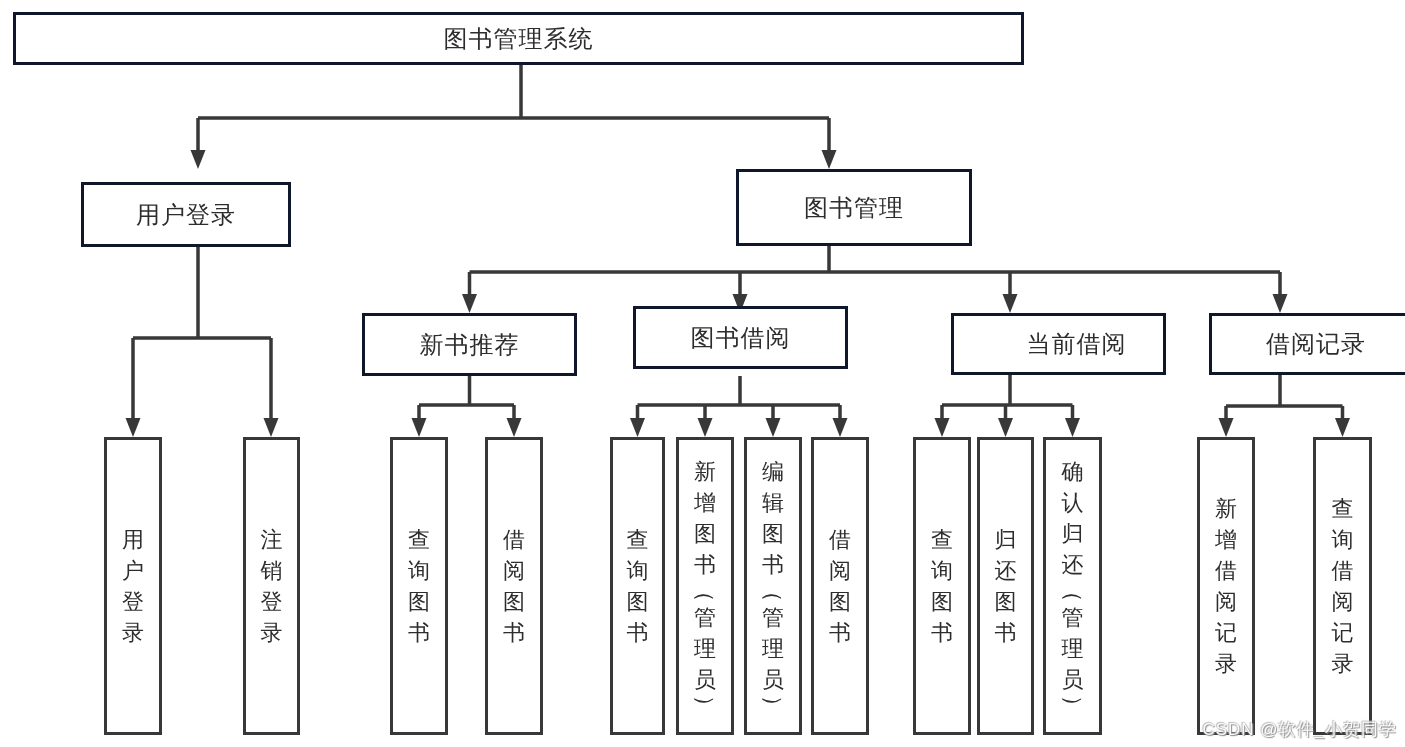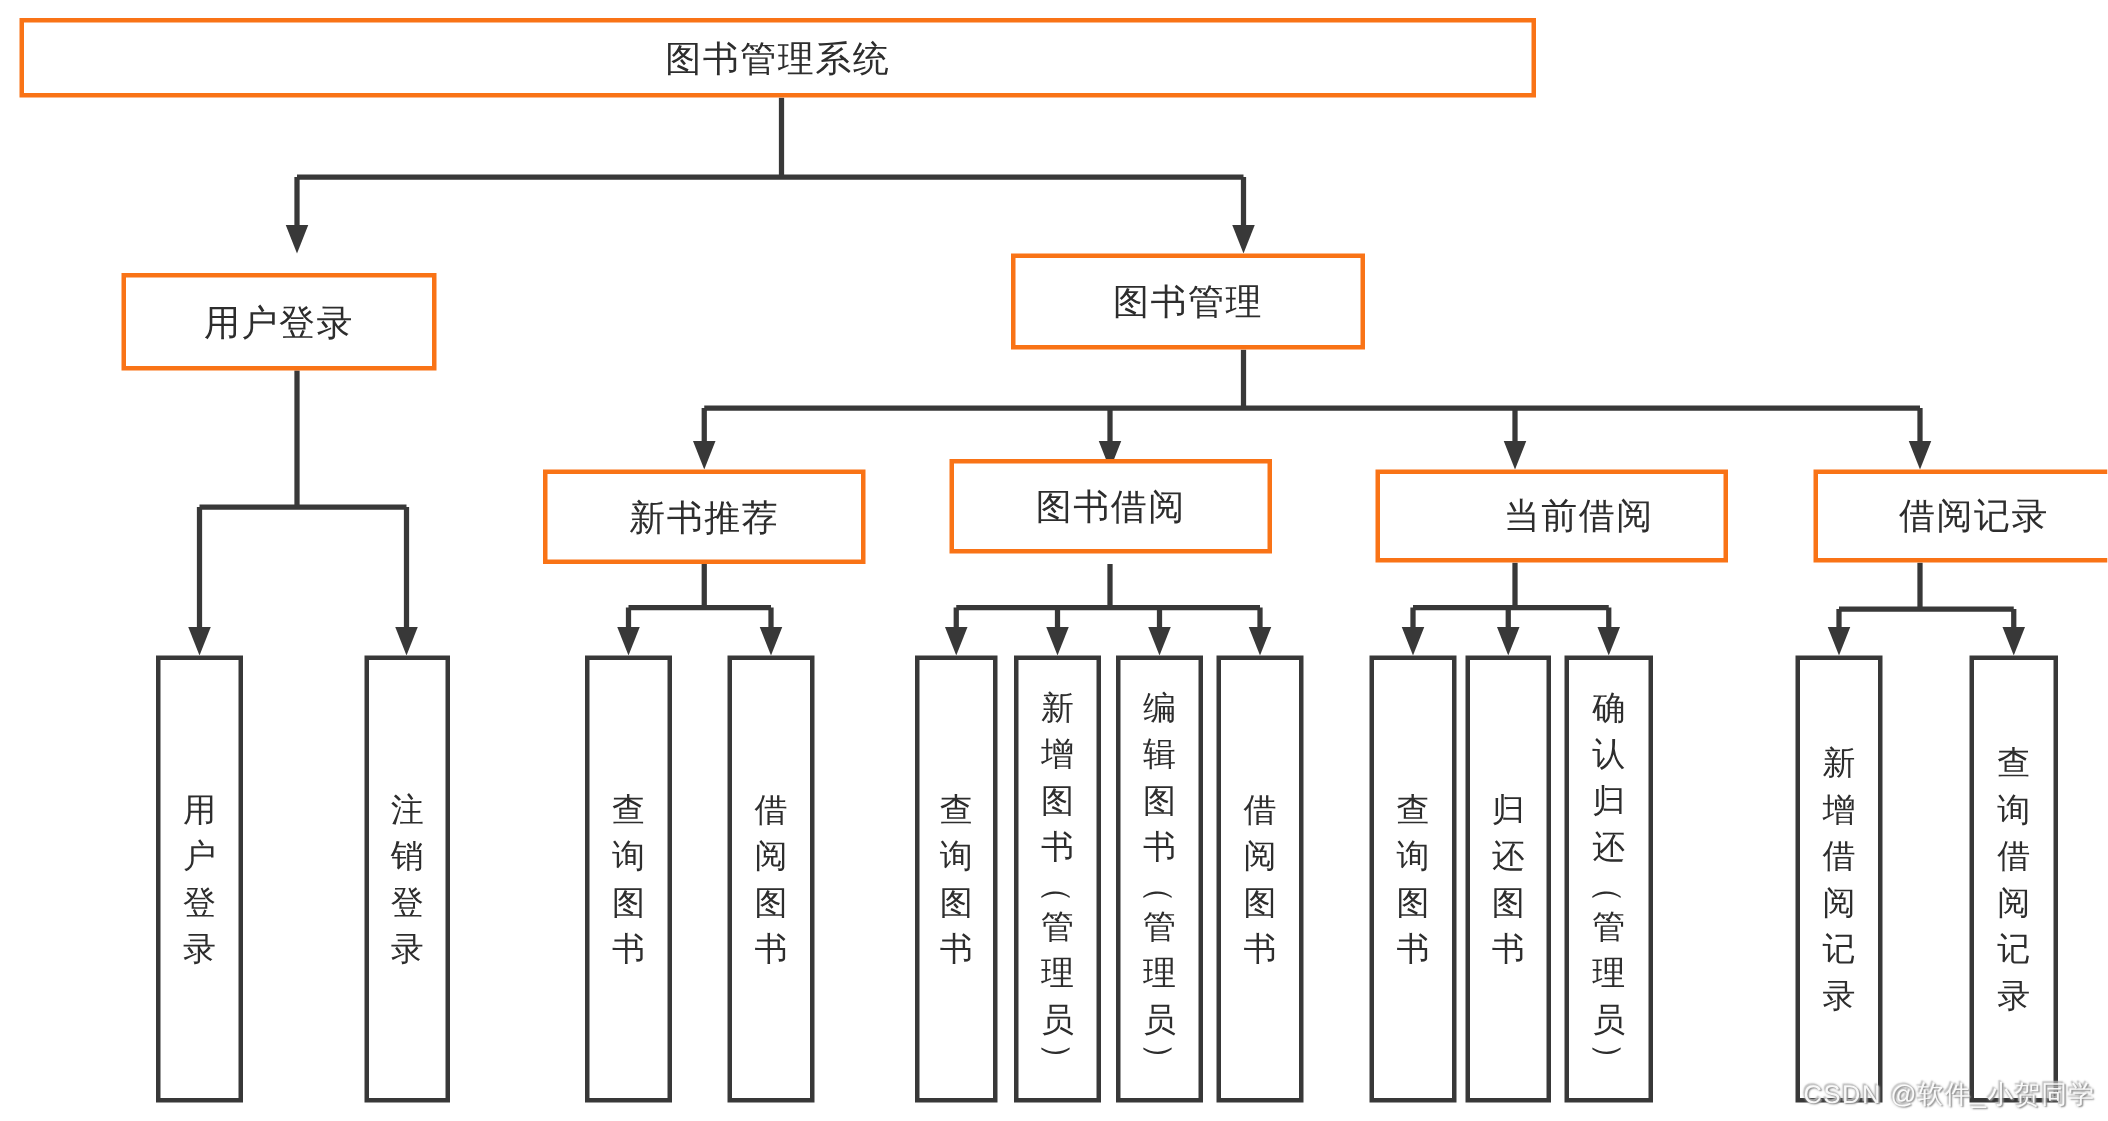--- a/index.html
+++ b/index.html
@@ -2,21 +2,21 @@
 <html><head>
 <meta charset="utf-8">
 <style>
   html,body{margin:0;padding:0;background:#ffffff;}
   #canvas{
     position:relative;width:1405px;height:747px;background:#ffffff;overflow:hidden;
     font-family:"Liberation Sans","DejaVu Sans",sans-serif;
   }
   #wires{position:absolute;left:0;top:0;width:1405px;height:747px;pointer-events:none;}
   .box{
-    position:absolute;background:#ffffff;border:3px solid #f97316;box-sizing:border-box;
+    position:absolute;background:#ffffff;border:3px solid #0f172a;box-sizing:border-box;
     display:flex;align-items:center;justify-content:center;
     color:#2d2d2d;font-size:24px;letter-spacing:1px;white-space:nowrap;
   }
   .vbox{
     position:absolute;background:#ffffff;border:3px solid #383838;box-sizing:border-box;
     display:flex;flex-direction:column;align-items:center;justify-content:center;
     color:#2d2d2d;font-size:22px;
   }
   .vchar{display:block;width:100%;text-align:center;line-height:31px;}
   .vchar.rot{transform:rotate(90deg);line-height:22px;height:22px;}
@@ -49,24 +49,24 @@
       <polygon points="832.5,418 847.5,418 840,437" fill="#383838"></polygon>
       <polygon points="934.5,418 949.5,418 942,437" fill="#383838"></polygon>
       <polygon points="998,418 1013,418 1005.5,437" fill="#383838"></polygon>
       <polygon points="1065,418 1080,418 1072.5,437" fill="#383838"></polygon>
       <polygon points="1218.5,418 1233.5,418 1226,437" fill="#383838"></polygon>
       <polygon points="1335,418 1350,418 1342.5,437" fill="#383838"></polygon>
     </svg>
   <div id="boxes">
       <div class="box" style="left: 13px; top: 12px; width: 1011px; height: 53px;">图书管理系统</div>
       <div class="box" style="left: 81px; top: 182px; width: 210px; height: 65px;">用户登录</div>
-      <div class="box" style="left: 674px; top: 169px; width: 236px; height: 64px;">图书管理</div>
+      <div class="box" style="left: 736px; top: 169px; width: 236px; height: 77px;">图书管理</div>
       <div class="box" style="left: 362px; top: 313px; width: 215px; height: 63px; text-align: right;">新书推荐</div>
       <div class="box" style="left: 633px; top: 306px; width: 215px; height: 63px;">图书借阅</div>
-      <div class="box" style="left: 917px; top: 313px; width: 235px; height: 62px; padding-left: 36px;">当前借阅</div>
+      <div class="box" style="left: 951px; top: 313px; width: 215px; height: 62px; padding-left: 36px;">当前借阅</div>
       <div class="box" style="left: 1209px; top: 313px; width: 214px; height: 62px;">借阅记录</div>
       <div class="vbox" style="left: 104px; top: 437px; width: 58px; height: 298px;">
         <span class="vchar">用</span>
         <span class="vchar">户</span>
         <span class="vchar">登</span>
         <span class="vchar">录</span>
       </div>
       <div class="vbox" style="left: 243px; top: 437px; width: 57px; height: 298px;">
         <span class="vchar">注</span>
         <span class="vchar">销</span>

